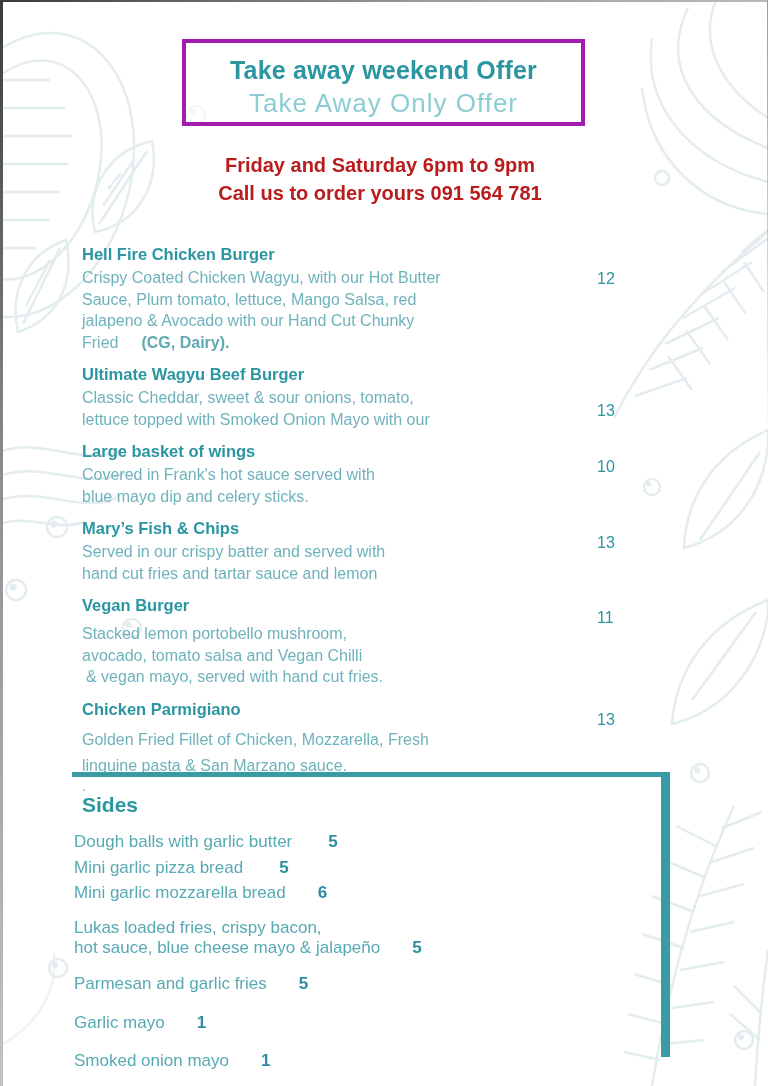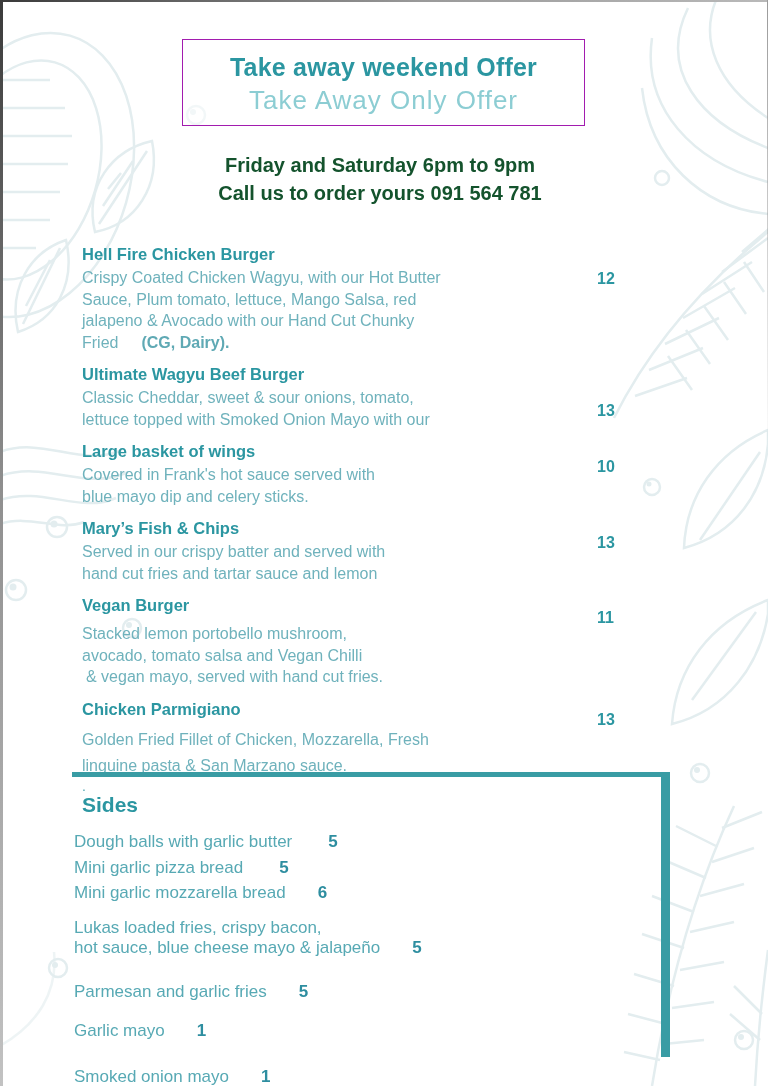--- a/index.html
+++ b/index.html
@@ -16,50 +16,50 @@
                 background:linear-gradient(90deg,#3a3a3a 0%,#9a9a9a 55%,#b9b9b9 100%); z-index:5; }
   .edge-right { position:absolute; right:0; top:0; width:1px; height:42%;
                 background:linear-gradient(180deg,#9a9a9a,rgba(200,200,200,0)); z-index:5; }
 
   svg.bg { position:absolute; left:0; top:0; z-index:0; }
   .content { position:absolute; inset:0; z-index:2; }
 
   
   .offer-box {
     position:absolute; left:182px; top:39px; width:403px; height:87px;
-    border:1px solid #a21caf; text-align:center; background:rgba(255,255,255,0.55);
+    border:4px solid #a21caf; text-align:center; background:rgba(255,255,255,0.55);
   }
   .offer-title { margin-top:13px; font-size:25px; font-weight:700; color:#2b96a1; letter-spacing:0.2px; }
   .offer-subtitle { margin-top:3px; font-size:26px; font-weight:100; color:#8ccdd3; letter-spacing:1px; }
 
   .schedule { position:absolute; left:0; top:152px; width:760px; text-align:center;
-              color:#14532d; font-weight:700; font-size:20px; line-height:27.5px; }
+              color:#b91c1c; font-weight:700; font-size:20px; line-height:27.5px; }
 
   
   .menu { position:absolute; left:82px; top:244px; width:545px; }
   .menu-item { position:relative; margin-bottom:11px; }
   .item-name { font-size:16.5px; font-weight:700; color:#2b96a1; line-height:20px; margin-bottom:3px; }
   .gap-name .item-name { margin-bottom:8px; }
   .item-desc { font-size:16px; color:#6fb2bc; line-height:21.5px; }
   .item-desc.wide { line-height:26px; }
   .indent-sm { padding-left:4px; }
   .bold-tail { font-weight:700; color:#5fa9b4; margin-left:7px;padding-left:16px; }
-  .price { position:absolute; left:515px; font-size:16px; font-weight:700; color:#2b96a1; line-height:16px; }
+  .price { position:absolute; left:515px; font-size:16px; font-weight:400; color:#2b96a1; line-height:16px; }
   .pt1{top:27px} .pt2{top:39px} .pt3{top:18px} .pt4{top:17px} .pt5{top:15px} .pt6{top:13px}
 
   
   .sides-rule { position:absolute; left:72px; top:772px; width:590px; height:5px; background:#399ca4; }
   .sides-bar  { position:absolute; left:661px; top:772px; width:9px; height:285px; background:#399ca4; }
   .sides-dot  { position:absolute; left:82px; top:779px; font-size:14px; color:#55a8b3; line-height:14px; }
   .sides-heading { position:absolute; left:82px; top:793px; font-size:21px; font-weight:700; color:#2b96a1; }
   .sides-list { position:absolute; left:74px; top:829px; width:540px;
                 font-size:17px; color:#57a9b4; }
   .side-row { line-height:25.5px; }
   .side-row.two-line { line-height:20.5px; }
-  .mt12 { margin-top:12px; } .mt10 { margin-top:14px; } .mt4 { margin-top:20px; }
+  .mt12 { margin-top:12px; } .mt10 { margin-top:14px; } .mt4 { margin-top:12px; }
   .side-price { font-weight:700; color:#2e8ea0; margin-left:32px; }
   .side-price.wide-gap { margin-left:36px; }
 </style>
 </head>
 <body>
 
 <div class="page">
 
   <svg class="bg" width="768" height="1086" viewBox="0 0 768 1086">
     <g stroke="#e3edef" fill="none" stroke-width="2.5">

